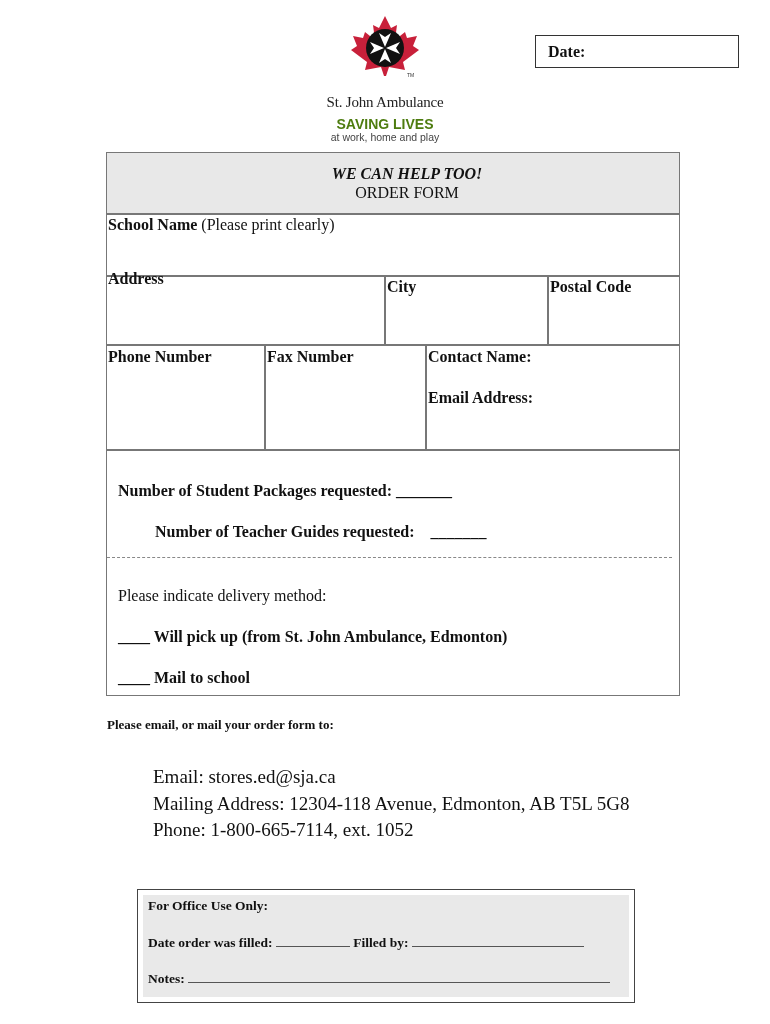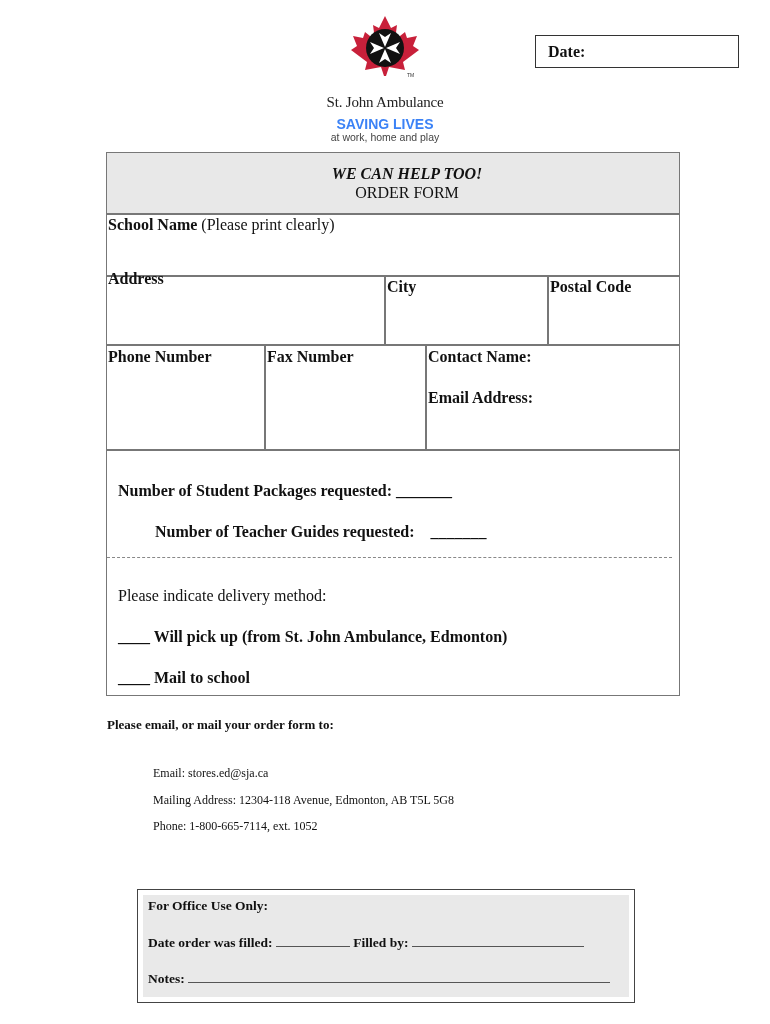--- a/index.html
+++ b/index.html
@@ -5,42 +5,42 @@
   html, body { margin: 0; padding: 0; background: #ffffff; }
   body { width: 770px; height: 1024px; position: relative; overflow: hidden;
          font-family: "Liberation Serif", "DejaVu Serif", serif; color: #111; }
   .abs { position: absolute; }
   .bold { font-weight: bold; }
 
   
   .logo { left: 300px; top: 14px; width: 170px; height: 130px; text-align: center; }
   .logo svg { display: block; margin: 0 auto; }
   .logo-name { font-family: "Liberation Serif", serif; font-size: 15px; color: #222; margin-top: 16px; letter-spacing: -0.2px; }
-  .logo-tagline { font-family: "Liberation Sans", "DejaVu Sans", sans-serif; font-weight: bold; font-size: 14px; color: #3b82f6; margin-top: 6px; line-height: 14px; }
+  .logo-tagline { font-family: "Liberation Sans", "DejaVu Sans", sans-serif; font-weight: bold; font-size: 14px; color: #4d7c0f; margin-top: 6px; line-height: 14px; }
   .logo-sub { font-family: "Liberation Sans", "DejaVu Sans", sans-serif; font-size: 10.5px; color: #444; line-height: 12px; }
 
   
   .date-box { left: 535px; top: 35px; width: 204px; height: 33px; border: 1.5px solid #333; box-sizing: border-box; }
   .date-label { position: absolute; left: 12px; top: 7px; font-size: 16px; font-weight: bold; }
 
   
   .tbl { left: 106px; top: 152px; width: 574px; height: 544px; border: 1.5px solid #777; box-sizing: border-box; }
   .cell-line { position: absolute; background: #777; }
   .hdr { position: absolute; left: 0; top: 0; right: 0; height: 60px; background: #e8e8e8; text-align: center; padding-left: 28px; }
   .hdr-title { font-style: italic; font-weight: bold; font-size: 16px; margin-top: 11px; line-height: 19px; }
   .hdr-sub { font-size: 16px; line-height: 19px; }
   .lbl { position: absolute; font-size: 16px; line-height: 19px; }
   .field { position: absolute; background: transparent; border: none; outline: none; }
 
   .body-text { position: absolute; font-size: 16px; line-height: 19px; white-space: nowrap; }
   .dash-line { position: absolute; left: 0; width: 565px; top: 404px; height: 0; border-top: 1.5px dashed #888; }
 
   
   .instr { left: 107px; top: 717px; font-size: 13px; font-weight: bold; }
-  .contact { left: 153px; font-size: 12px; }
+  .contact { left: 153px; font-size: 19px; }
 
   
   .office { left: 137px; top: 889px; width: 498px; height: 114px; border: 1.5px solid #444; box-sizing: border-box; }
   .office-inner { position: absolute; left: 5px; top: 5px; right: 5px; bottom: 5px; background: #e9e9e9; }
   .office-text { position: absolute; left: 5px; font-size: 13.5px; font-weight: bold; white-space: nowrap; }
   .uline { display: inline-block; border-bottom: 1.5px solid #555; height: 12px; vertical-align: baseline; }
 </style>
 </head>
 <body>
 

